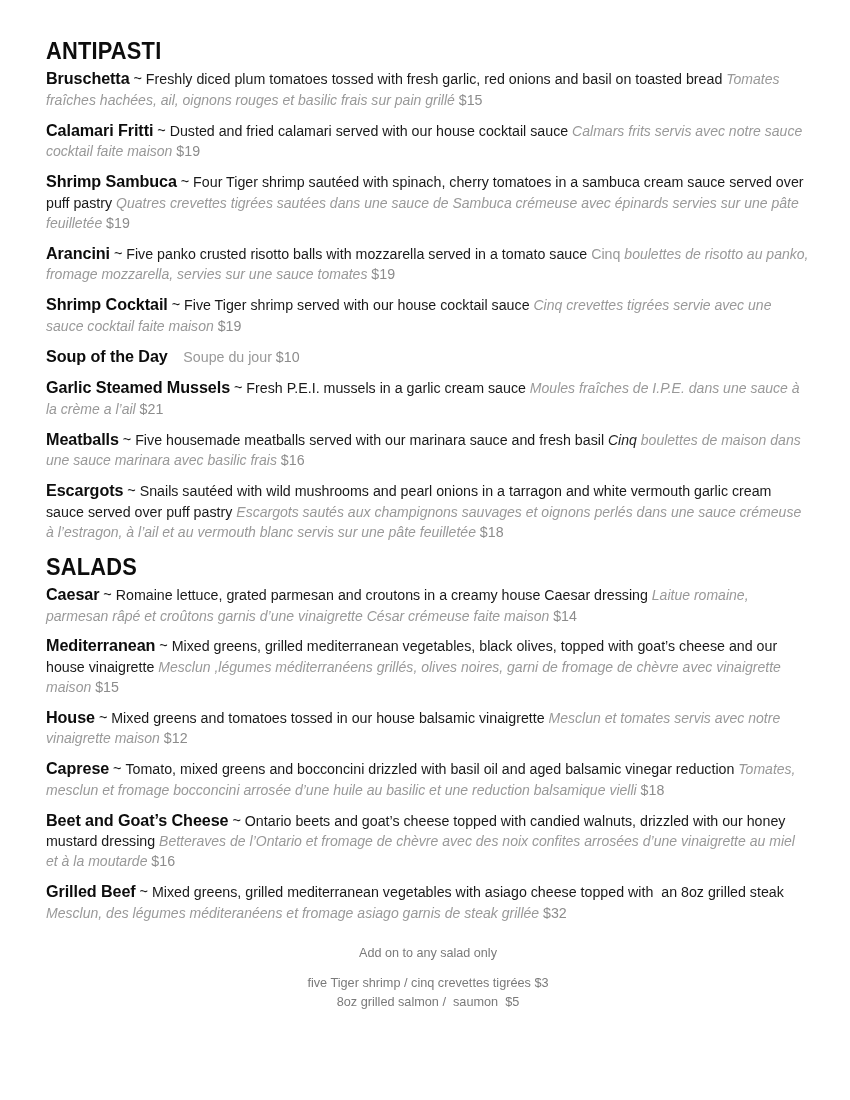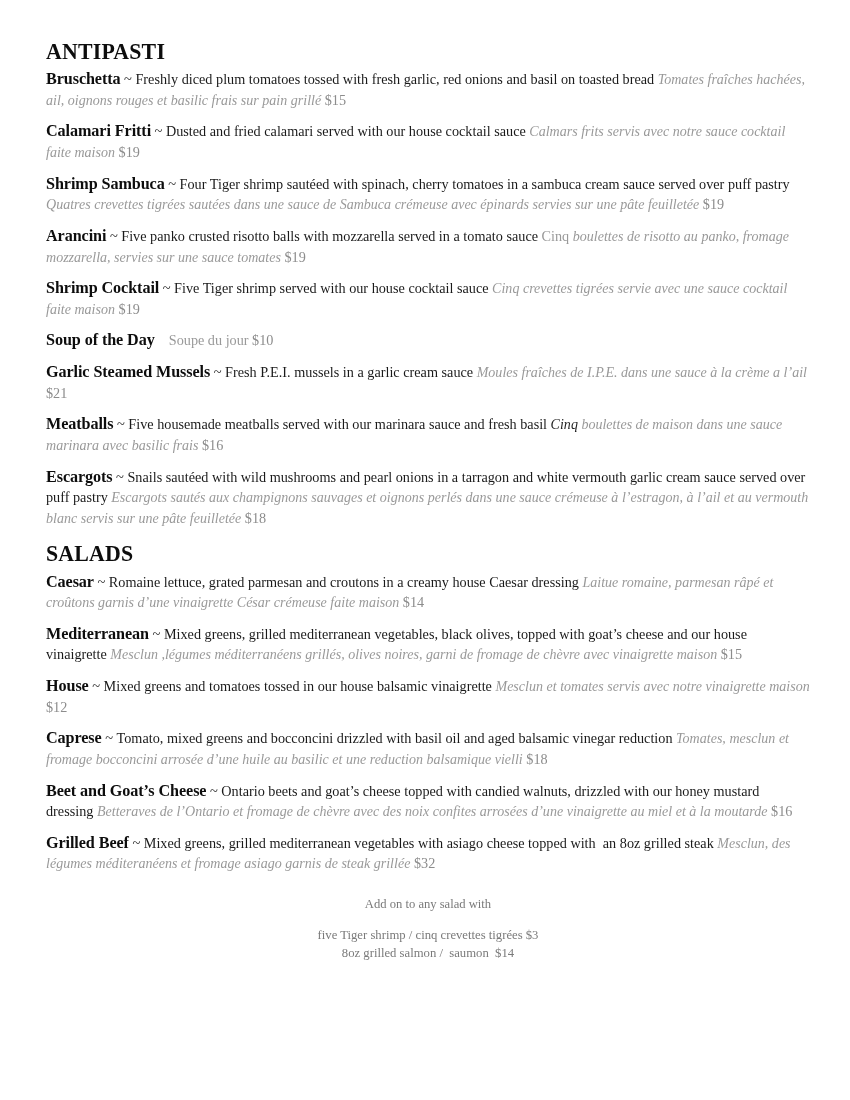--- a/index.html
+++ b/index.html
@@ -13,21 +13,20 @@
     font-family: "Liberation Sans", "DejaVu Sans", sans-serif;
     color: #111111;
     overflow: hidden;
   }
   .page {
     width: 850px;
     height: 1100px;
     box-sizing: border-box;
     padding: 38px 40px 0 46px;
     position: relative;
-    font-family: Liberation Serif, serif;
   }
   .section-head {
     font-size: 23.5px;
     font-weight: bold;
     letter-spacing: 0.2px;
     color: #0d0d0d;
     margin: 0 0 2px 0;
     line-height: 1.16;
     transform: scaleX(0.93);
     transform-origin: left center;
@@ -220,18 +219,18 @@
 
   <div class="item">
     <span class="name">Grilled Beef</span>
     <span class="tilde">~</span>
     <span class="en sp">Mixed greens, grilled mediterranean vegetables with asiago cheese topped with  an 8oz grilled steak</span>
     <span class="fr">Mesclun, des légumes méditeranéens et fromage asiago garnis de steak grillée</span>
     <span class="price">$32</span>
   </div>
 
   <div class="addon-block">
-    <div class="addon-title">Add on to any salad with</div>
+    <div class="addon-title">Add on to any salad only</div>
     <div class="addon-line">five Tiger shrimp / cinq crevettes tigrées  $3</div>
-    <div class="addon-line sp">8oz grilled salmon /  saumon  $14</div>
+    <div class="addon-line sp">8oz grilled salmon /  saumon  $5</div>
   </div>
 
 </div>
 
 </body></html>

